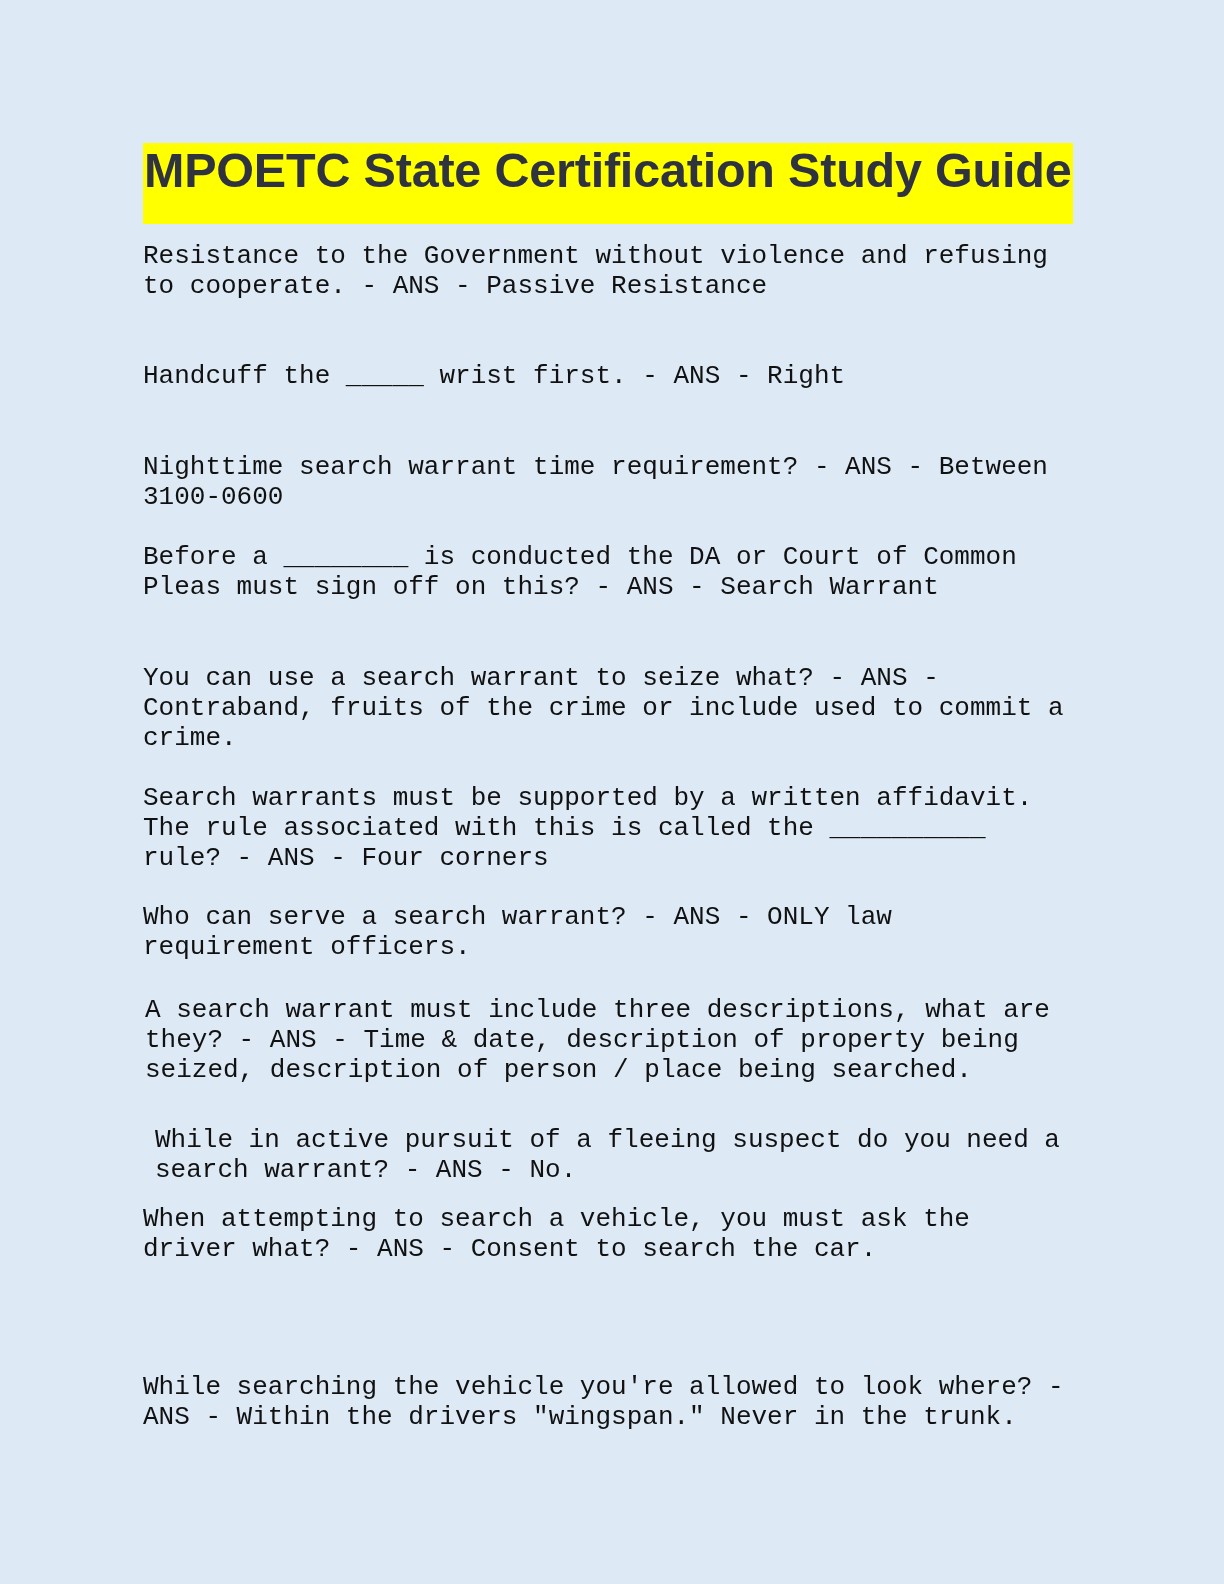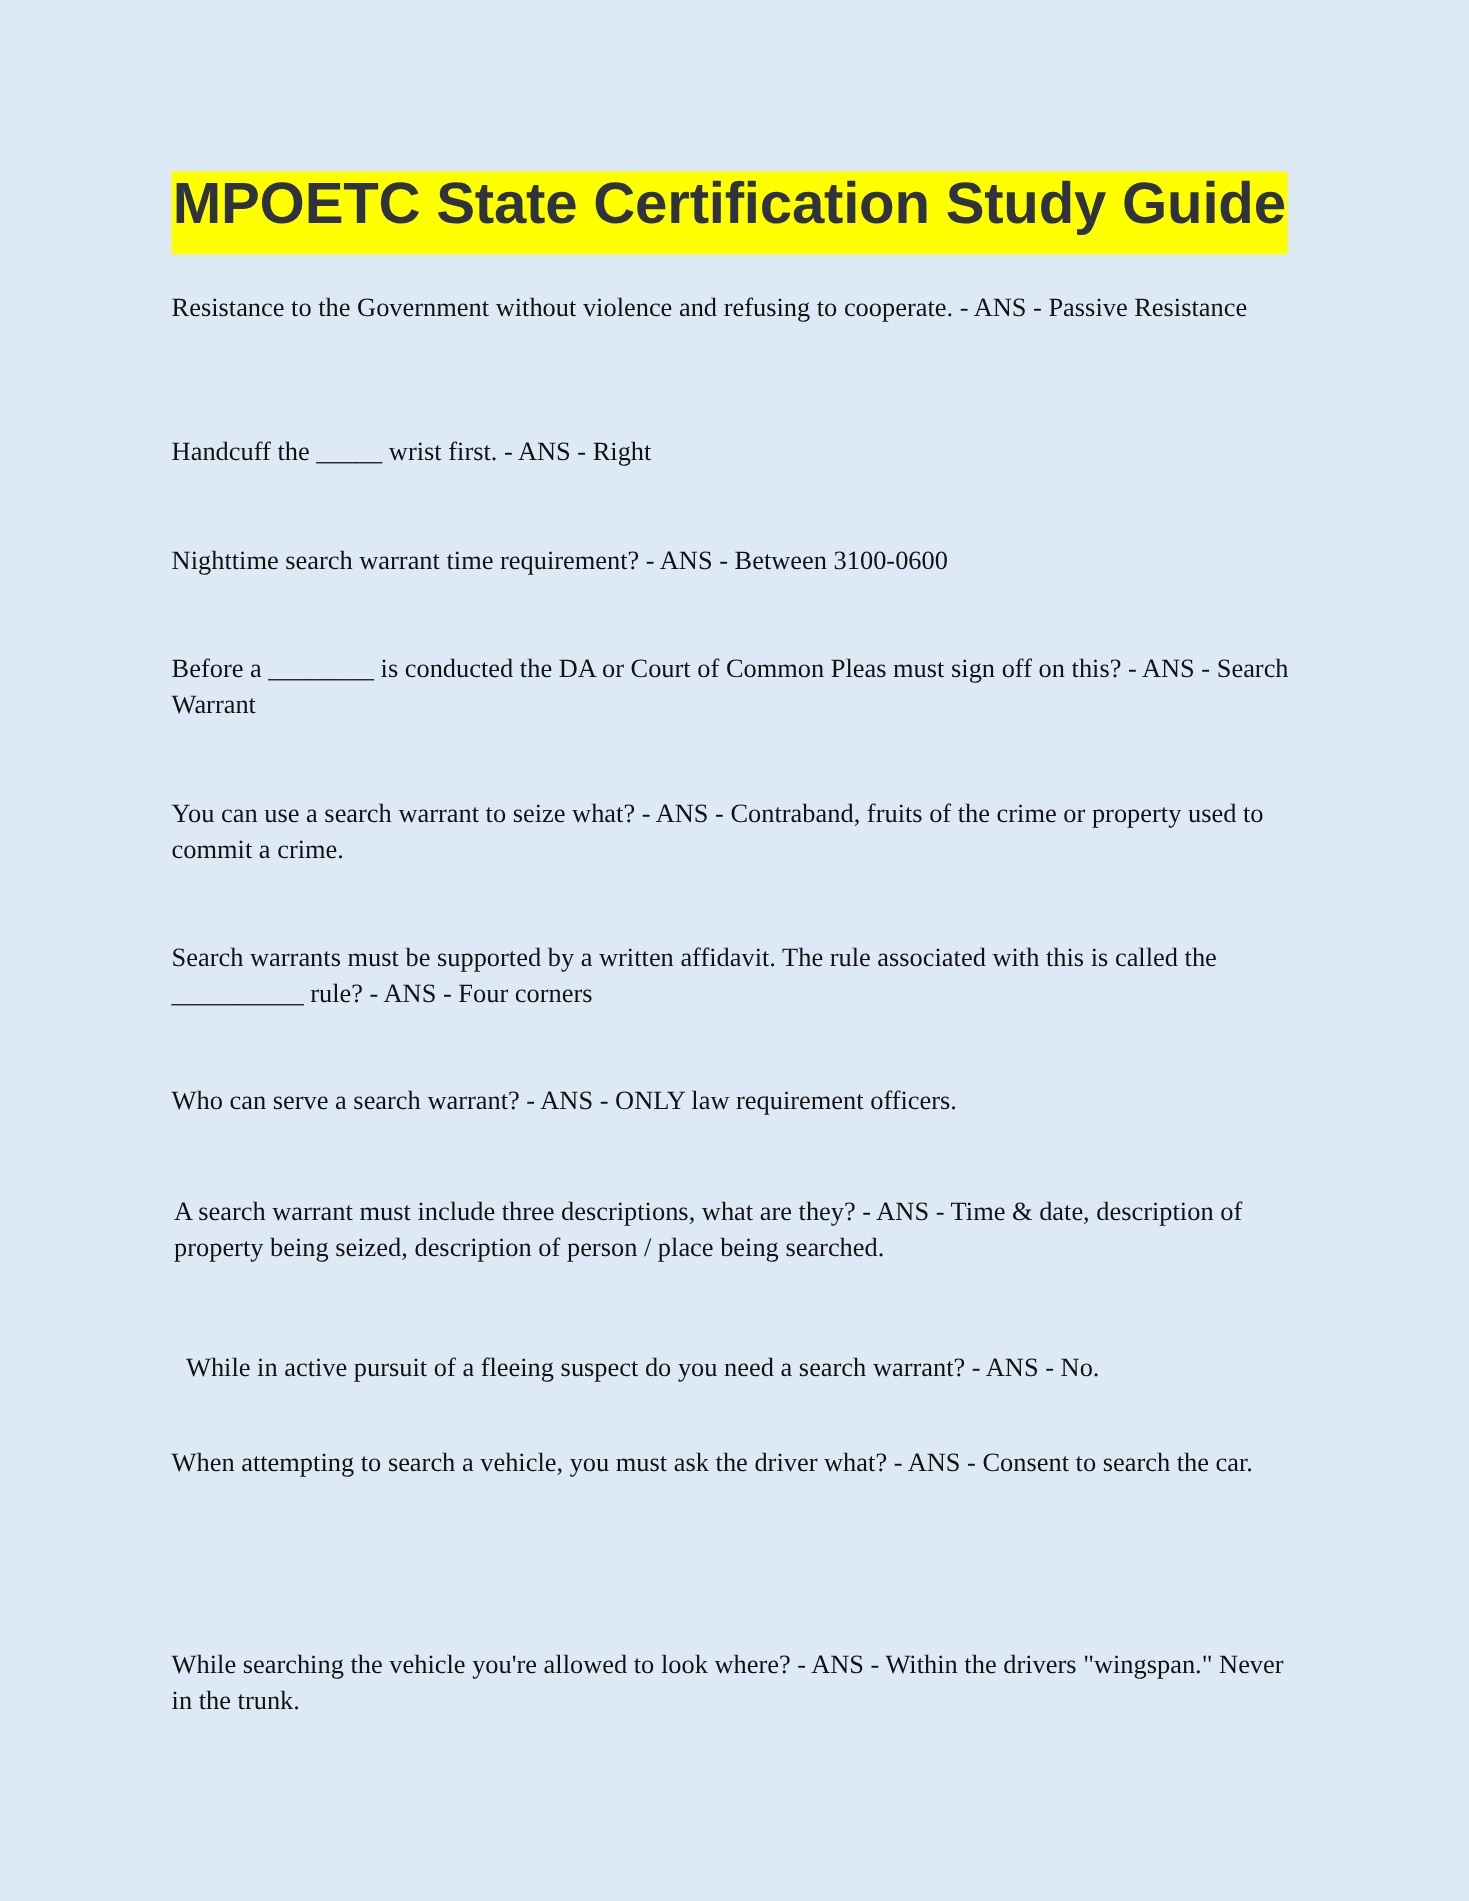--- a/index.html
+++ b/index.html
@@ -9,37 +9,37 @@
   }
   .title-wrap {
     position:absolute; left:143px; top:143px; width:929px; height:55px;
     background:#eef2f8;
   }
   .title {
     position:absolute; left:143px; top:143px; height:69px;
     background:#ffff00; color:#2f3340;
     font-family:"Liberation Sans", sans-serif; font-weight:bold;
     font-size:48.5px; line-height:55px; white-space:nowrap;
-    padding:0 2px 0 1px; letter-spacing:-0.2px;
+    padding:0 2px 12px 1px; letter-spacing:-0.2px;
   }
   .qa {
     position:absolute; left:143px; width:935px;
-    font-family:Liberation Serif, serif; font-size:22px;
+    font-family:Liberation Mono, monospace; font-size:26px;
     line-height:30px; color:#111;
   }
 </style>
 </head>
 <body>
 
 <div class="title-wrap"></div>
 <div class="title">MPOETC State Certification Study Guide</div>
 
 <p class="qa" style="top:241px;margin:0">Resistance to the Government without violence and refusing to cooperate. - ANS - Passive Resistance</p>
 <p class="qa" style="top:361px;margin:0">Handcuff the _____ wrist first. - ANS - Right</p>
 <p class="qa" style="top:452px;margin:0">Nighttime search warrant time requirement? - ANS - Between 3100-0600</p>
 <p class="qa" style="top:542px;margin:0">Before a ________ is conducted the DA or Court of Common Pleas must sign off on this? - ANS - Search Warrant</p>
-<p class="qa" style="top:663px;margin:0">You can use a search warrant to seize what? - ANS - Contraband, fruits of the crime or property used to commit a crime.</p>
+<p class="qa" style="top:663px;margin:0">You can use a search warrant to seize what? - ANS - Contraband, fruits of the crime or include used to commit a crime.</p>
 <p class="qa" style="top:783px;margin:0">Search warrants must be supported by a written affidavit. The rule associated with this is called the __________ rule? - ANS - Four corners</p>
 <p class="qa" style="top:902px;margin:0">Who can serve a search warrant? - ANS - ONLY law requirement officers.</p>
 <p class="qa" style="top:993px;margin:2px">A search warrant must include three descriptions, what are they? - ANS - Time &amp; date, description of property being seized, description of person / place being searched.</p>
 <p class="qa" style="top:1113px;margin:12px">While in active pursuit of a fleeing suspect do you need a search warrant? - ANS - No.</p>
 <p class="qa" style="top:1204px;margin:0">When attempting to search a vehicle, you must ask the driver what? - ANS - Consent to search the car.</p>
 <p class="qa" style="top:1372px;margin:0">While searching the vehicle you're allowed to look where? - ANS - Within the drivers "wingspan." Never in the trunk.</p>
 
 </body></html>

